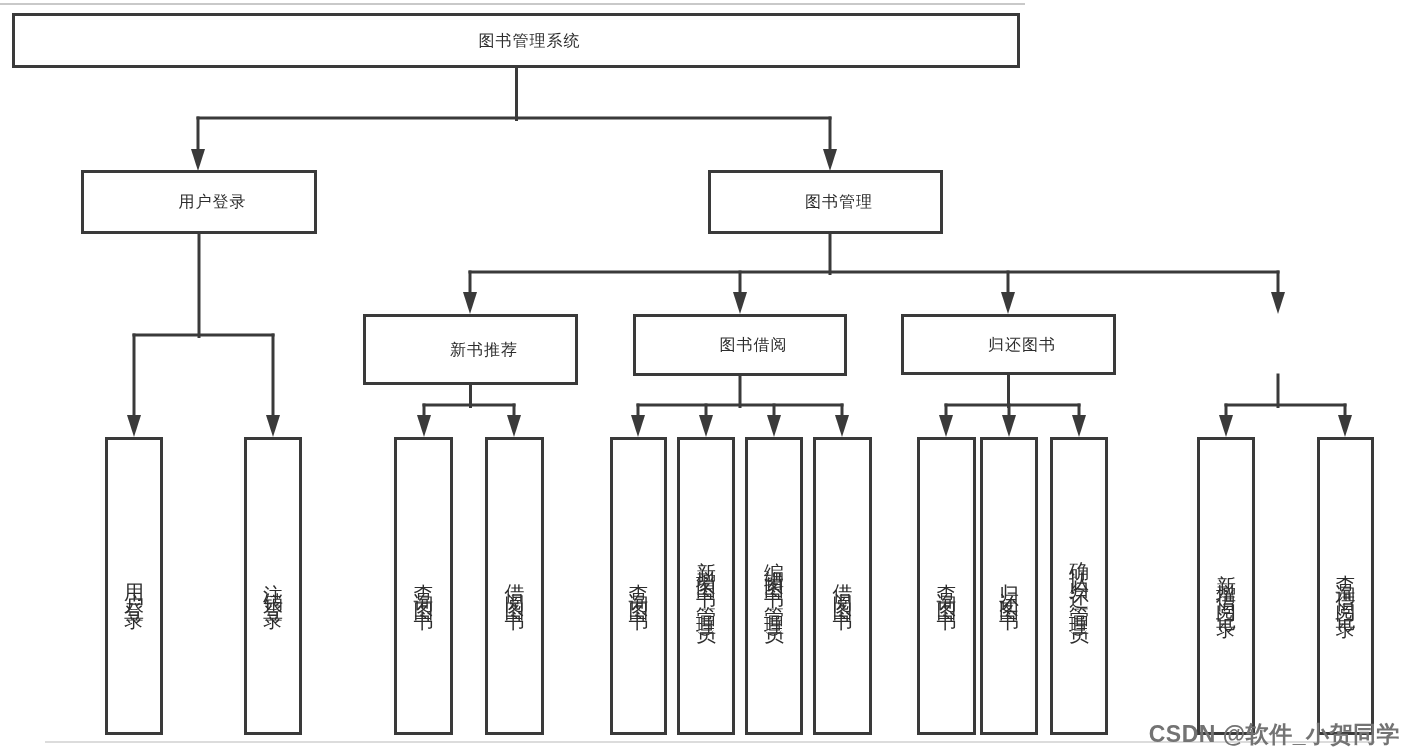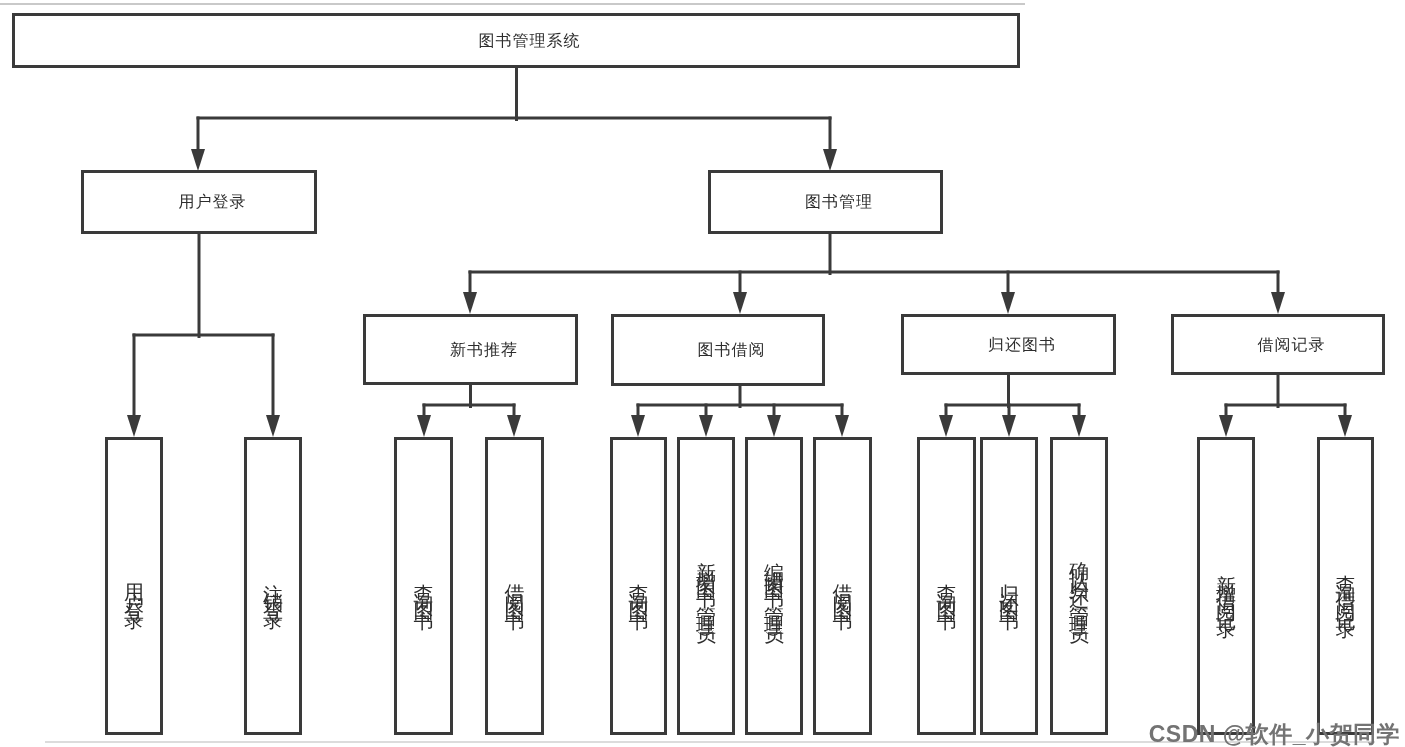--- a/index.html
+++ b/index.html
@@ -111,23 +111,22 @@
       <polygon points="1338,415 1352,415 1345,437"></polygon>
     </g>
   </svg>
 
   <div class="box h" style="left:12px;top:13px;width:1008px;height:55px;">图书管理系统</div>
 
   <div class="box h" style="left:81px;top:170px;width:236px;height:64px;">用户登录</div>
   <div class="box h" style="left:708px;top:170px;width:235px;height:64px;">图书管理</div>
 
   <div class="box h" style="left:363px;top:314px;width:215px;height:71px;">新书推荐</div>
-  <div class="box h" style="left:611px;top:314px;width:214px;height:72px;">图书借阅</div>
+  <div class="box h" style="left:633px;top:314px;width:214px;height:62px;">图书借阅</div>
   <div class="box h" style="left:901px;top:314px;width:215px;height:61px;">归还图书</div>
-  <div class="box h" style="left:1171px;top:314px;width:214px;height:61px;">借阅记录</div>
 
   <div class="box v" style="left:105px;top:437px;width:58px;height:298px;">用户登录</div>
   <div class="box v" style="left:244px;top:437px;width:58px;height:298px;">注销登录</div>
 
   <div class="box v" style="left:394px;top:437px;width:59px;height:298px;">查询图书</div>
   <div class="box v" style="left:485px;top:437px;width:59px;height:298px;">借阅图书</div>
 
   <div class="box v" style="left:610px;top:437px;width:57px;height:298px;">查询图书</div>
   <div class="box v" style="left:677px;top:437px;width:58px;height:298px;">新增图书（管理员）</div>
   <div class="box v" style="left:745px;top:437px;width:58px;height:298px;">编辑图书（管理员）</div>

